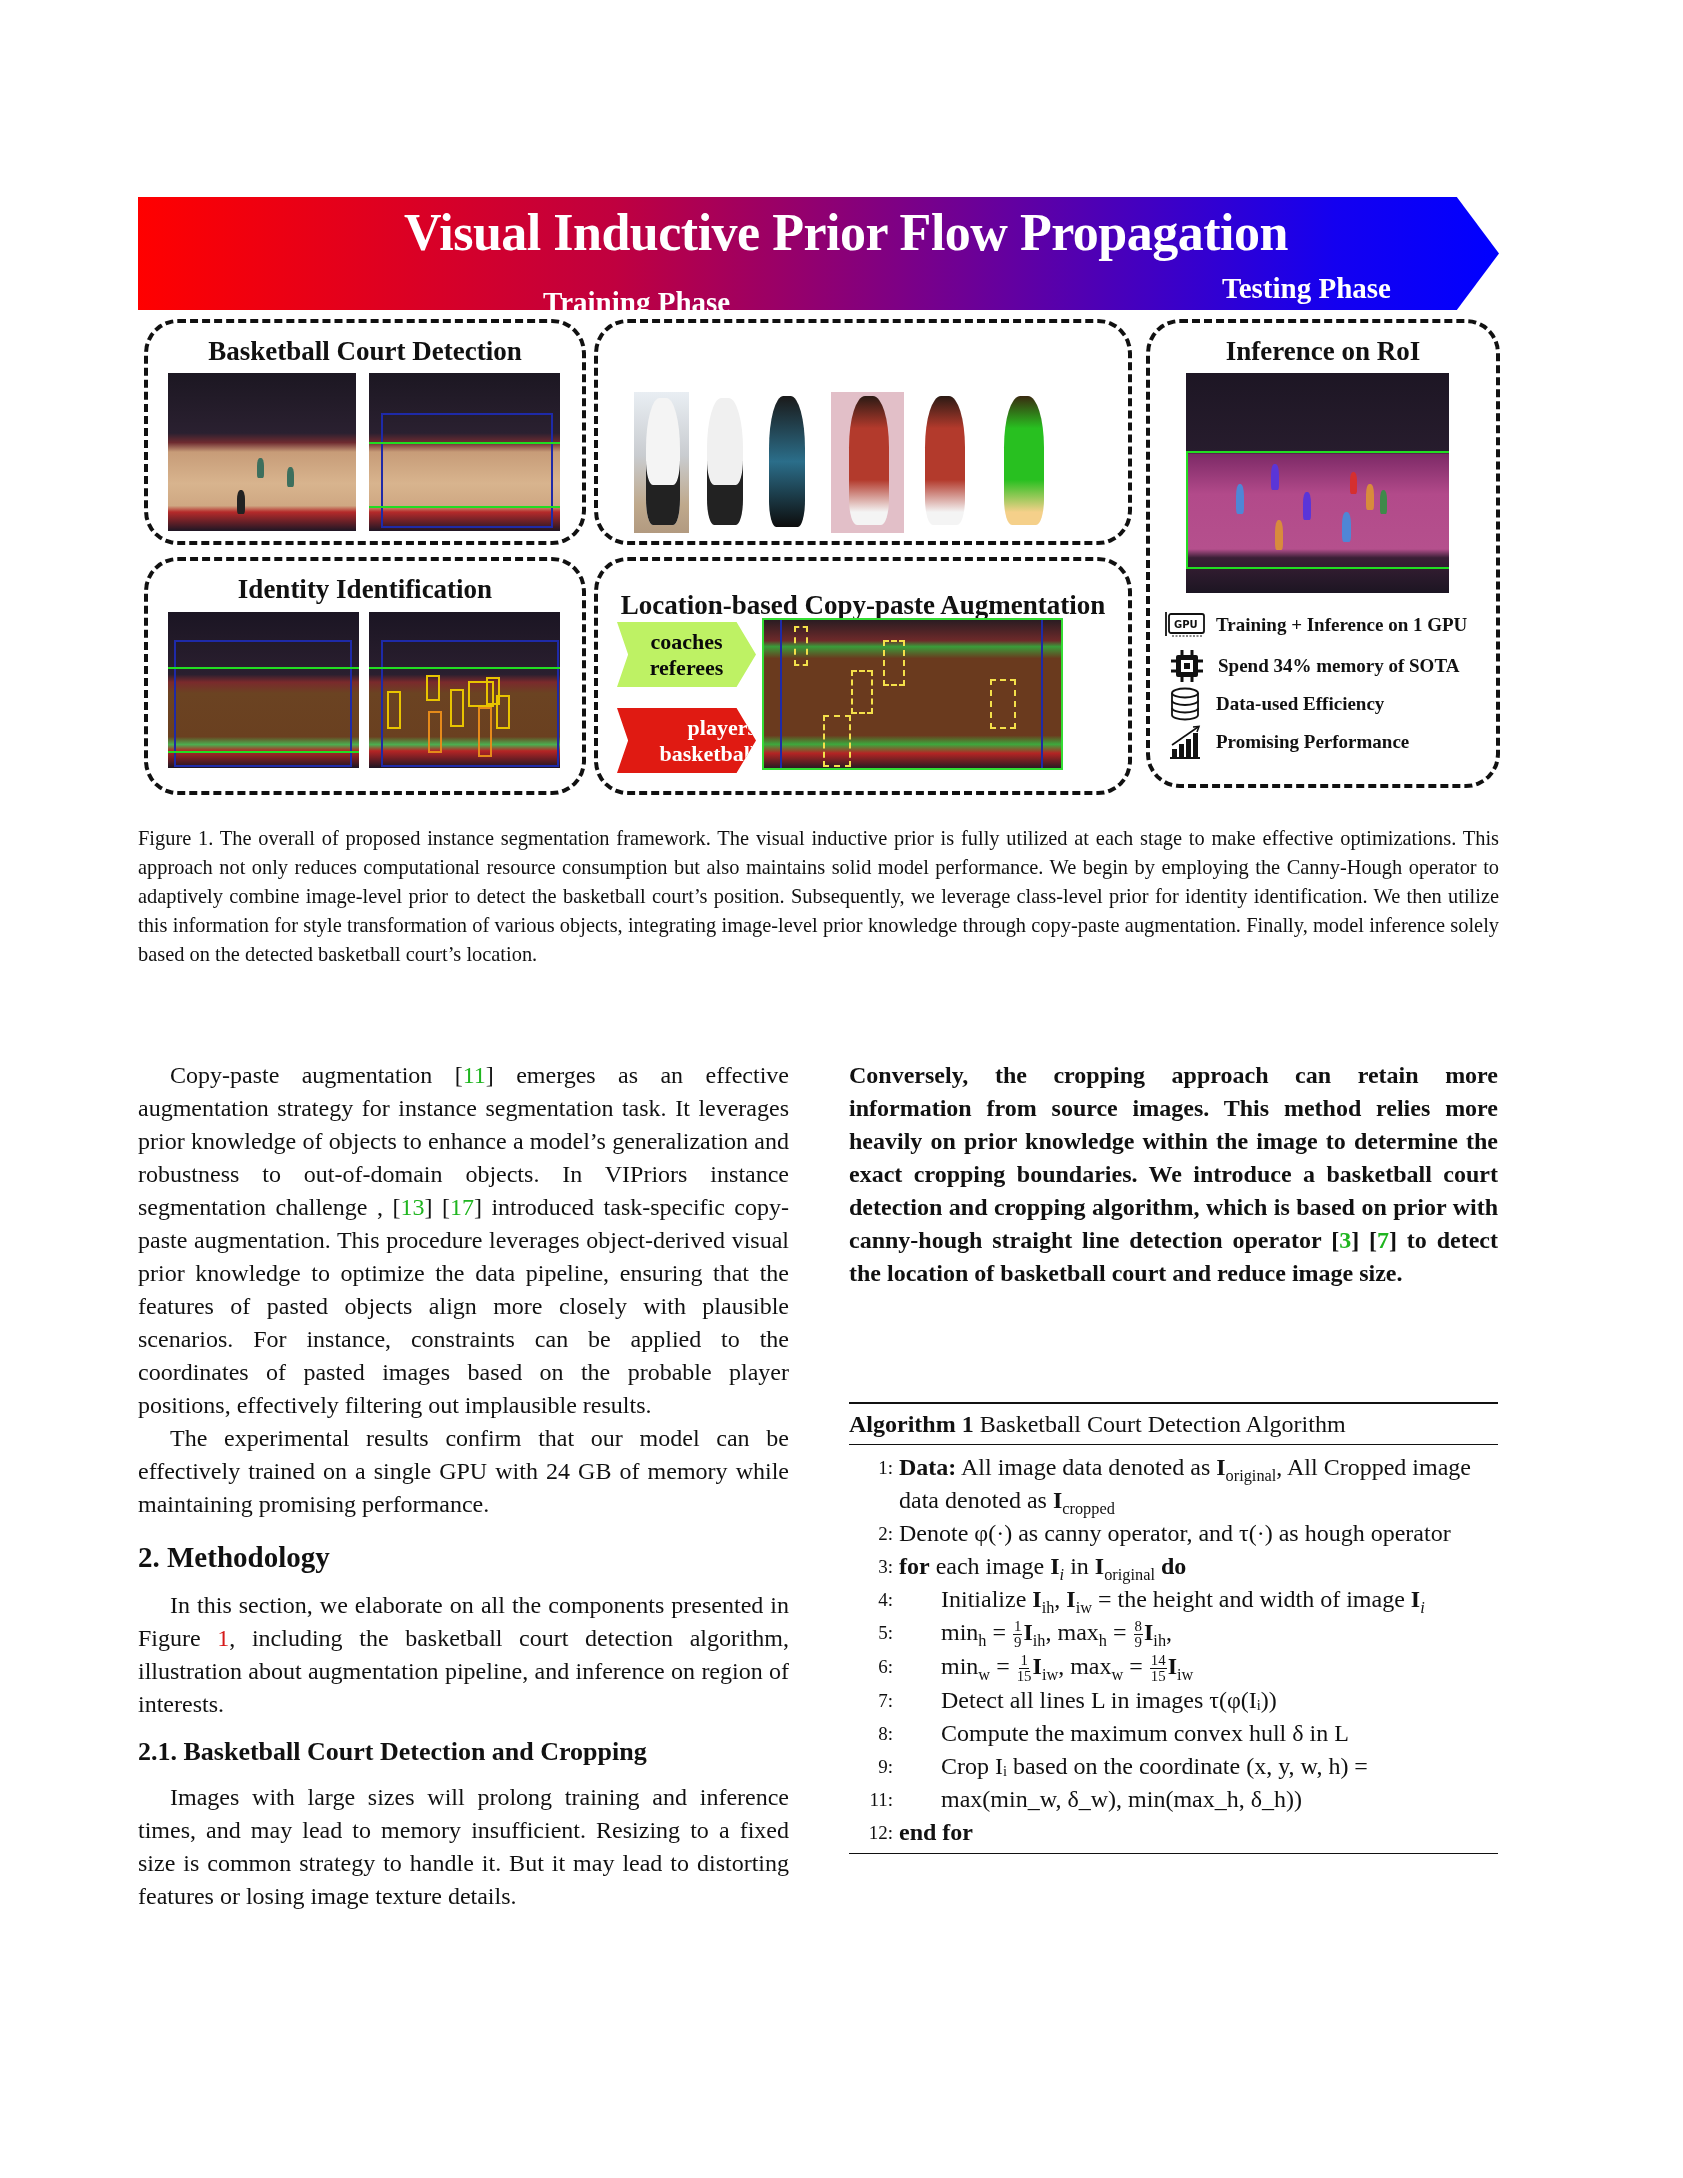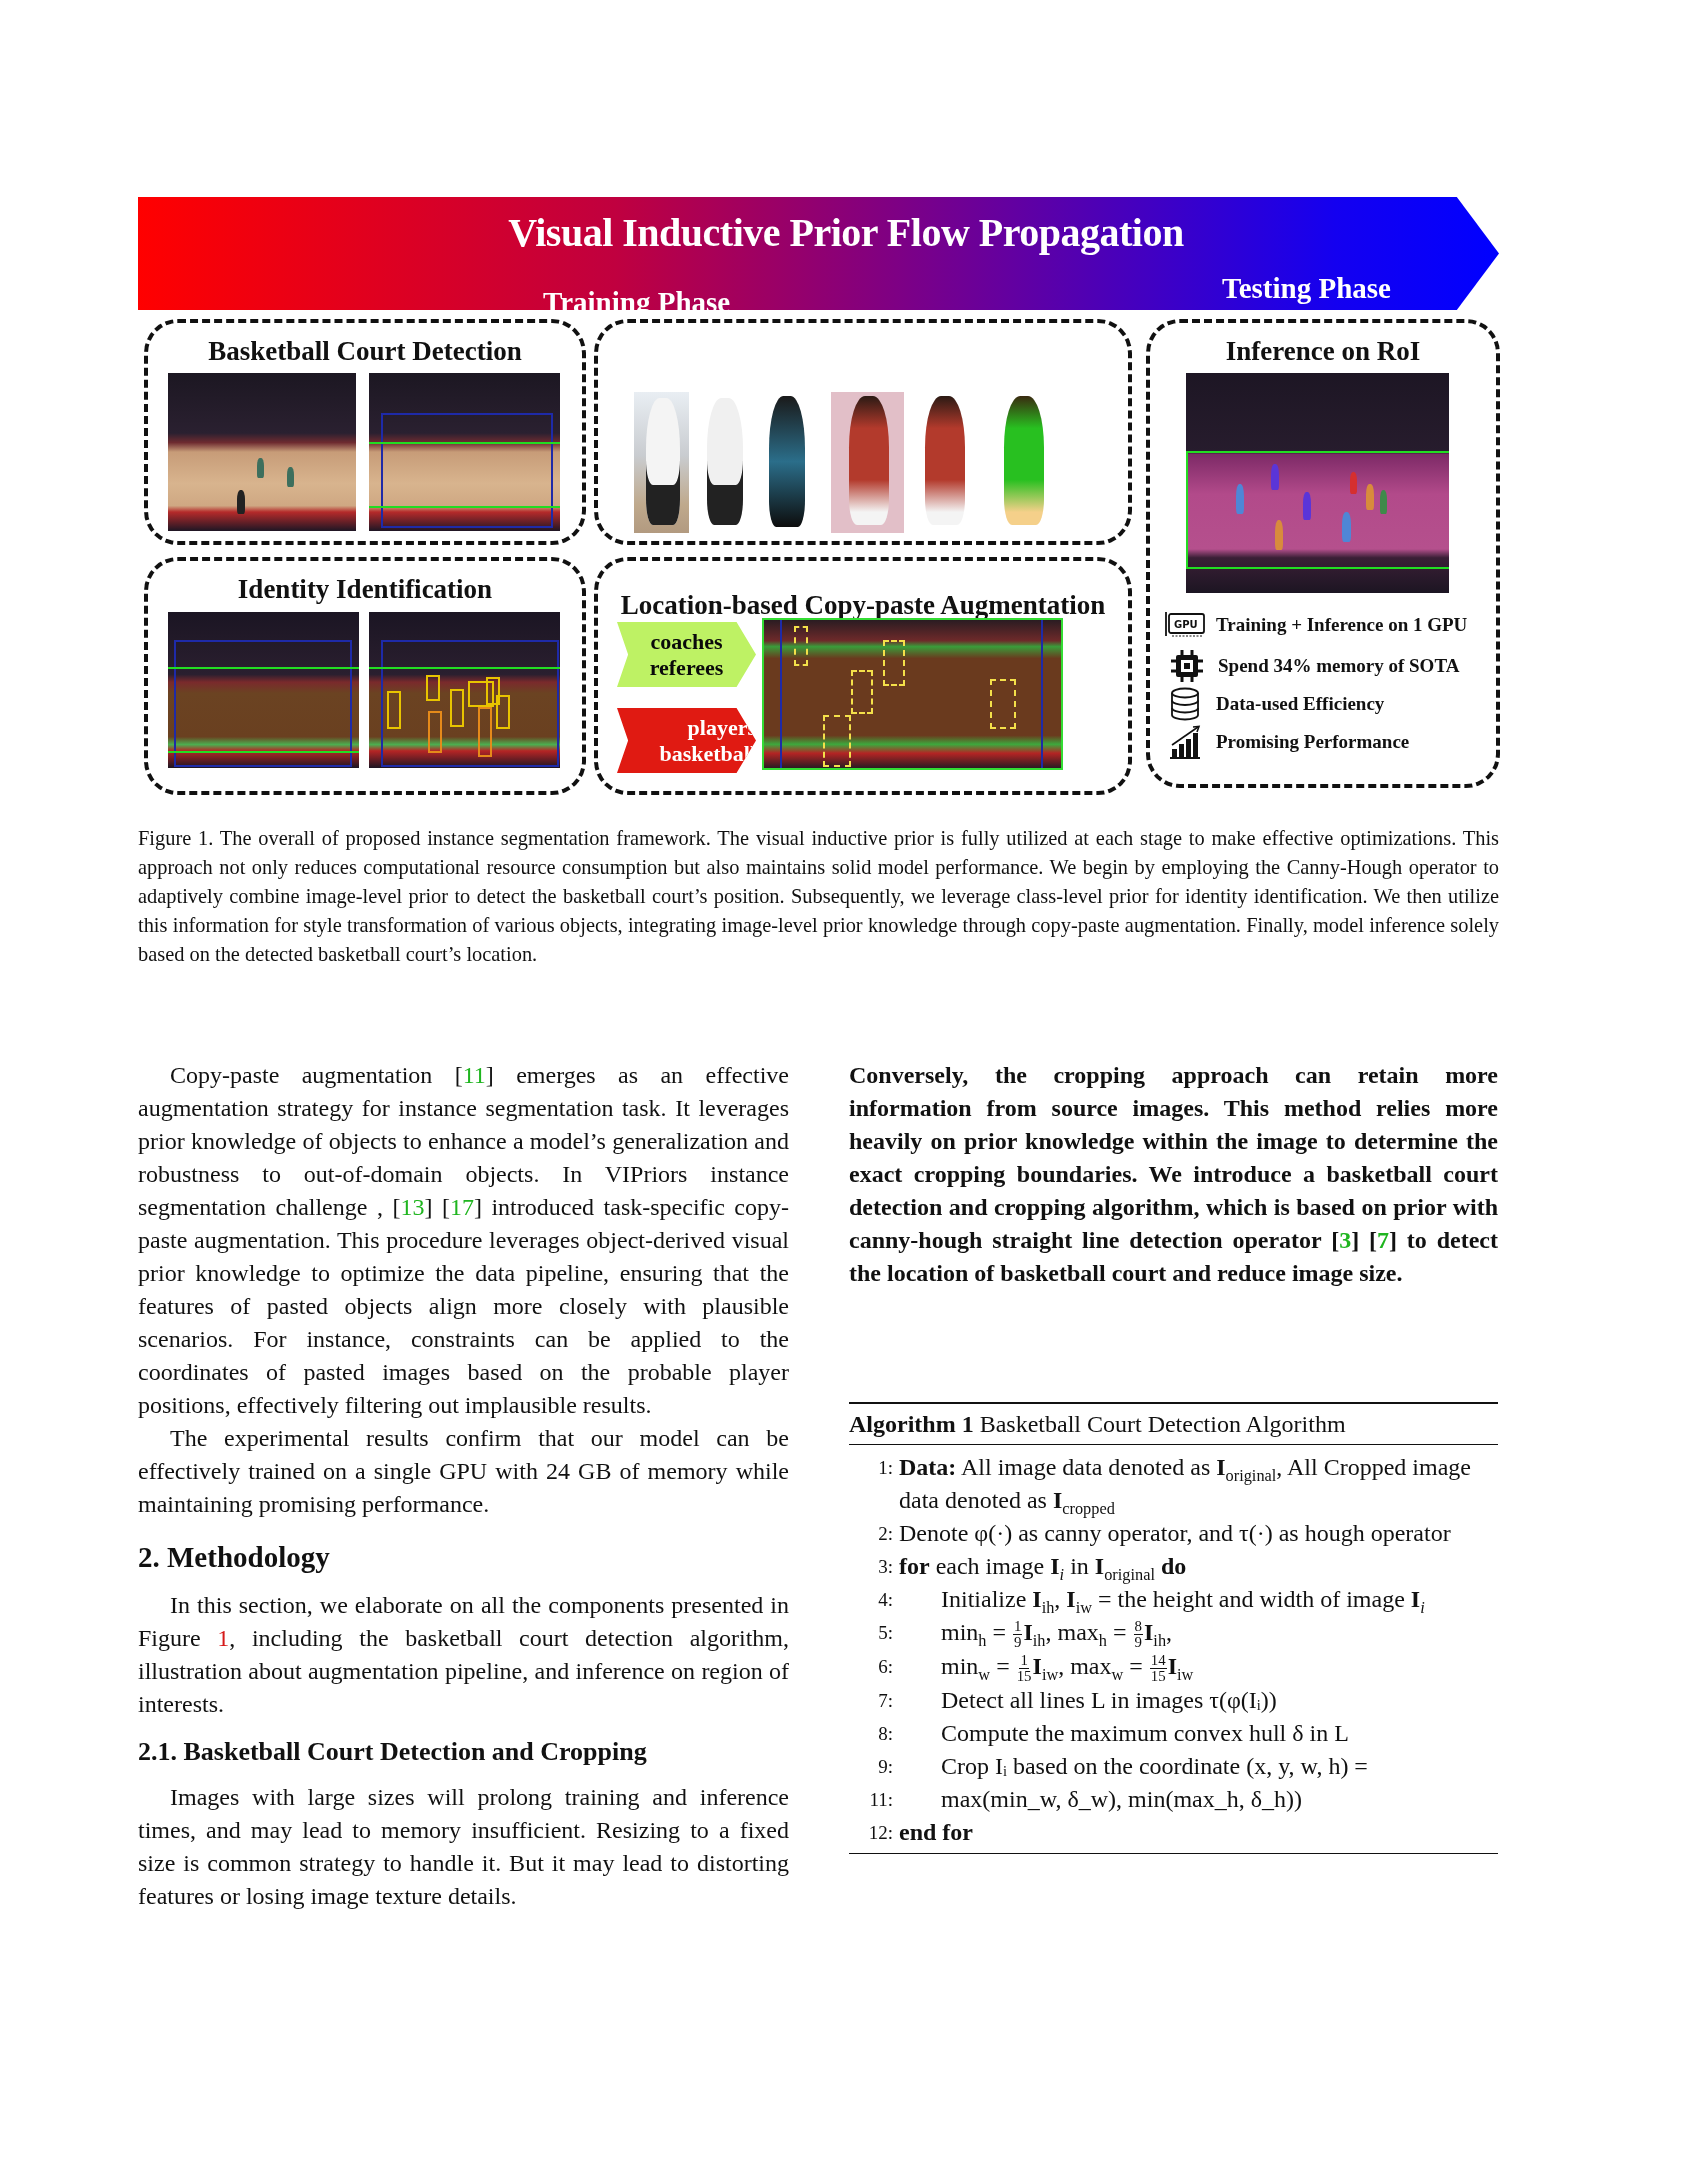--- a/index.html
+++ b/index.html
@@ -5,21 +5,21 @@
   html, body { margin: 0; padding: 0; background: #ffffff; }
   body { width: 1683px; height: 2178px; position: relative; overflow: hidden;
          font-family: "Liberation Serif", "DejaVu Serif", serif; color: #111; }
   .abs { position: absolute; }
 
   
   .banner { left: 138px; top: 197px; width: 1361px; height: 113px;
             background: linear-gradient(90deg, #ff0000 0%, #c0003f 35%, #6a0099 62%, #1400f0 88%, #0000ff 100%);
             clip-path: polygon(0 0, 96.9% 0, 100% 50%, 96.9% 100%, 0 100%); }
   .banner-title { left: 138px; top: 201px; width: 1416px; text-align: center; color: #fff;
-                  font-weight: bold; font-size: 40px; letter-spacing: -0.5px; line-height: 63px; }
+                  font-weight: bold; font-size: 52px; letter-spacing: -0.5px; line-height: 63px; }
   .banner-sub { color: #fff; font-weight: bold; font-size: 29px; line-height: 34px; }
 
   
   .panel { border: 4px dashed #111; border-radius: 34px; box-sizing: border-box; }
   .panel-title { position: absolute; left: 0; right: 0; text-align: center; font-weight: bold;
                  font-size: 27px; line-height: 32px; color: #111; white-space: nowrap; }
 
   .img { position: absolute; overflow: hidden; }
   .court { background:
       linear-gradient(180deg, #1c1722 0%, #2a2030 38%, #6e2b30 44%, #c79c78 50%, #d8b48e 70%, #cfa883 84%, #b52a2a 88%, #1e1624 100%); }

